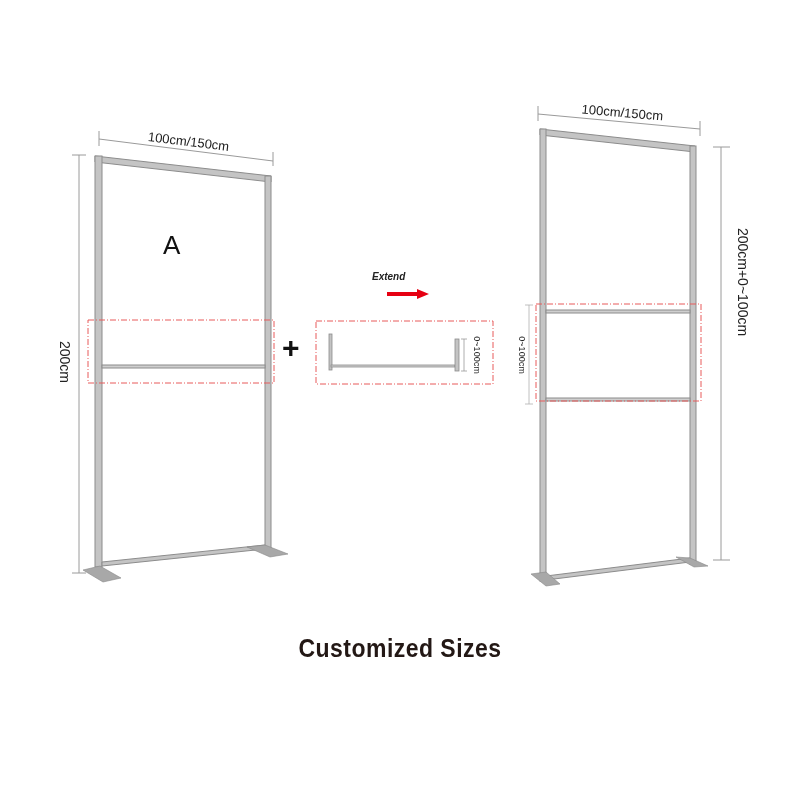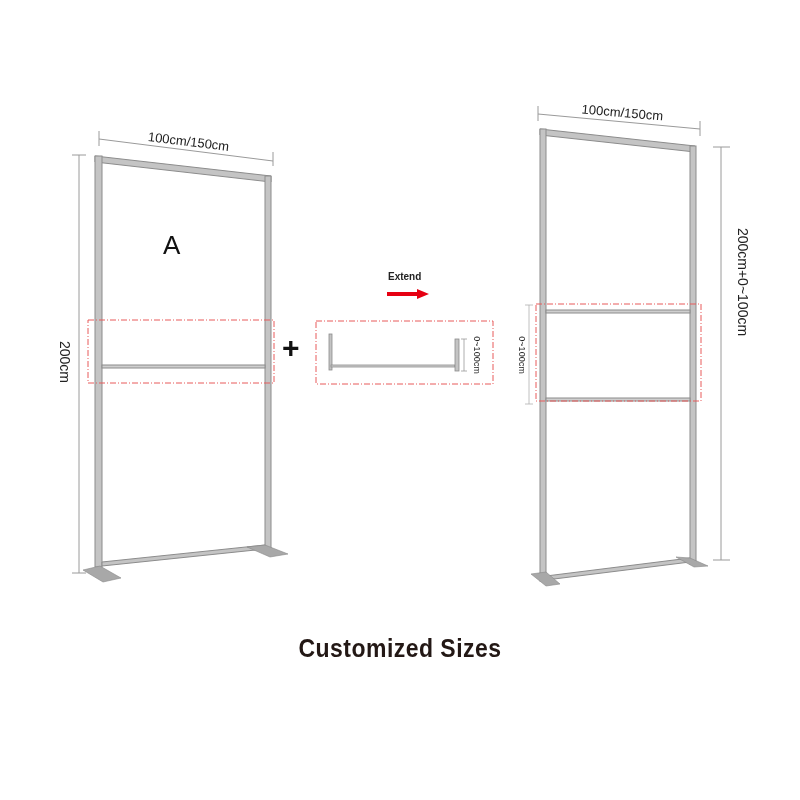--- a/index.html
+++ b/index.html
@@ -2,22 +2,22 @@
 <html><head>
 <meta charset="utf-8">
 <style>
   html, body { margin: 0; padding: 0; background: #ffffff; }
   #canvas { position: relative; width: 800px; height: 800px; overflow: hidden; background: #fff; }
   svg { position: absolute; left: 0; top: 0; }
   .dim-text { font-family: "Liberation Sans", sans-serif; fill: #222; }
   .title { position: absolute; left: 0; width: 800px; top: 634px; text-align: center;
            font-family: "Liberation Sans", sans-serif; font-weight: bold; font-size: 25px;
            color: #231815; letter-spacing: 0.5px; transform: scaleX(0.92); transform-origin: 400px 0; }
-  .extend-label { position: absolute; left: 388px; top: 271px; font-family: "Liberation Sans", sans-serif;
-                  font-weight: bold; font-size: 10px; color: #222; }
+  .extend-label { position: absolute; left: 372px; top: 271px; font-family: "Liberation Sans", sans-serif;
+                  font-weight: bold; font-size: 10px; color: #222; font-style: italic; }
   .letter-a { position: absolute; left: 163px; top: 230px; font-family: "Liberation Sans", sans-serif;
               font-size: 26px; color: #111; }
   .plus { position: absolute; left: 282px; top: 333px; font-family: "Liberation Sans", sans-serif;
           font-weight: bold; font-size: 30px; color: #111; line-height: 30px; }
 </style>
 </head>
 <body>
 
 <div id="canvas">
 

